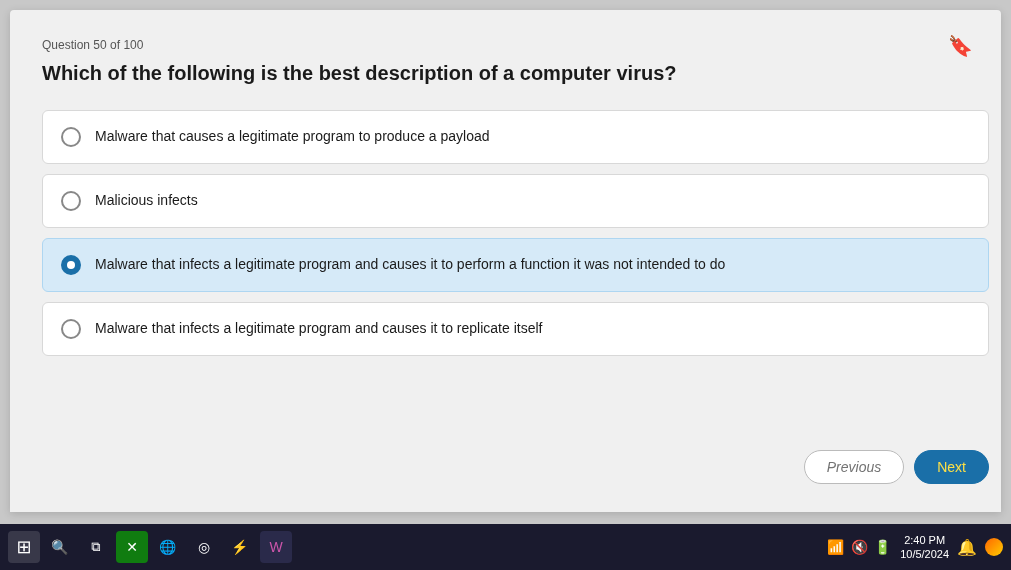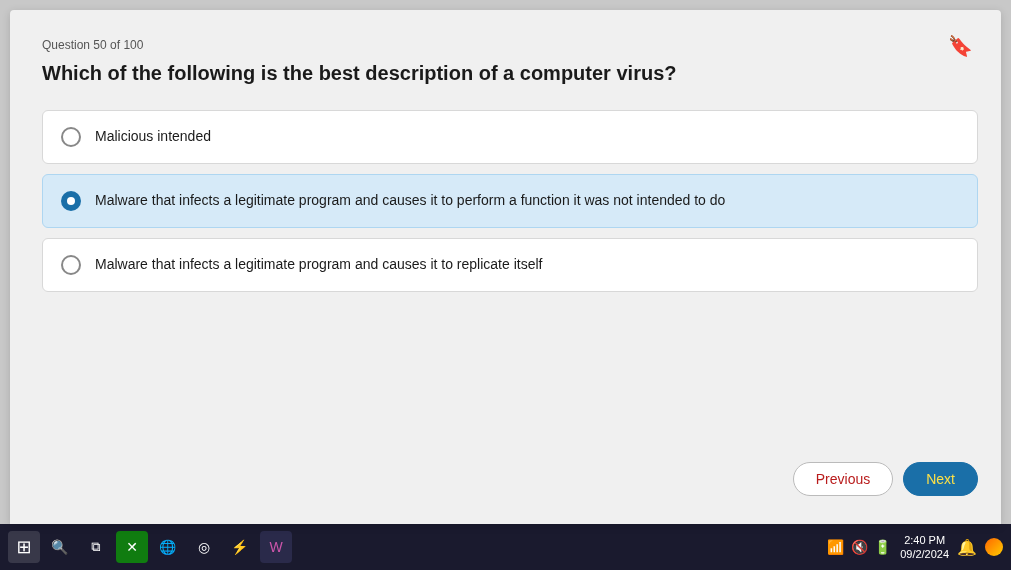--- a/index.html
+++ b/index.html
@@ -10,23 +10,23 @@
       width: 1011px;
       height: 570px;
       overflow: hidden;
       display: flex;
       flex-direction: column;
     }
 
     .screen {
       flex: 1;
       background: #f0f0f0;
-      margin: 10px 10px 0 10px;
+      margin: 10px 10px 12px 10px;
       border-radius: 4px 4px 0 0;
-      padding: 28px 23px 20px 32px;
+      padding: 28px 12px 20px 32px;
       display: flex;
       flex-direction: column;
       position: relative;
       box-shadow: 0 2px 8px rgba(0,0,0,0.15);
     }
 
     .question-counter {
       font-size: 12px;
       color: #555;
       margin-bottom: 8px;
@@ -120,22 +120,23 @@
       padding: 8px 22px;
       border-radius: 20px;
       font-size: 14px;
       cursor: pointer;
       border: 1px solid #aaa;
       font-family: 'Segoe UI', Arial, sans-serif;
     }
 
     .btn-previous {
       background: #ffffff;
-      color: #b91c1c;
+      color: #737373;
       border-color: #bbb;
+      font-style: italic;
     }
 
     .btn-next {
       background: #1a6fa8;
       color: #fde047;
       border-color: #1a6fa8;
     }
 
     
     .taskbar {
@@ -190,26 +191,32 @@
 
 <div class="screen">
 
   <div class="question-counter">Question 50 of 100</div>
   <div class="question-title">Which of the following is the best description of a computer virus?</div>
 
   <div class="bookmark-icon">🔖</div>
 
   <div class="options-container">
 
-
     <div class="option">
       <div class="radio-outer">
         
       </div>
-      <span class="option-text">Malicious intended</span>
+      <span class="option-text">Malware that causes a legitimate program to produce a payload</span>
+    </div>
+
+    <div class="option">
+      <div class="radio-outer">
+        
+      </div>
+      <span class="option-text">Malicious infects</span>
     </div>
 
     <div class="option selected">
       <div class="radio-outer">
         <div class="radio-inner"></div>
       </div>
       <span class="option-text">Malware that infects a legitimate program and causes it to perform a function it was not intended to do</span>
     </div>
 
     <div class="option">
@@ -240,18 +247,18 @@
     <div class="taskbar-icon" style="font-size:14px;color:#c5a;background:#2a2a4a;">W</div>
   </div>
   <div class="taskbar-right">
     <div class="taskbar-icons">
       <span>📶</span>
       <span>🔇</span>
       <span>🔋</span>
     </div>
     <div class="taskbar-time">
       <div>2:40 PM</div>
-      <div>09/2/2024</div>
+      <div>10/5/2024</div>
     </div>
     <span style="font-size:16px;">🔔</span>
     <span style="width:18px;height:18px;border-radius:50%;background:linear-gradient(135deg,#f60,#fc0);display:inline-block;"></span>
   </div>
 </div>
 
 </body></html>

